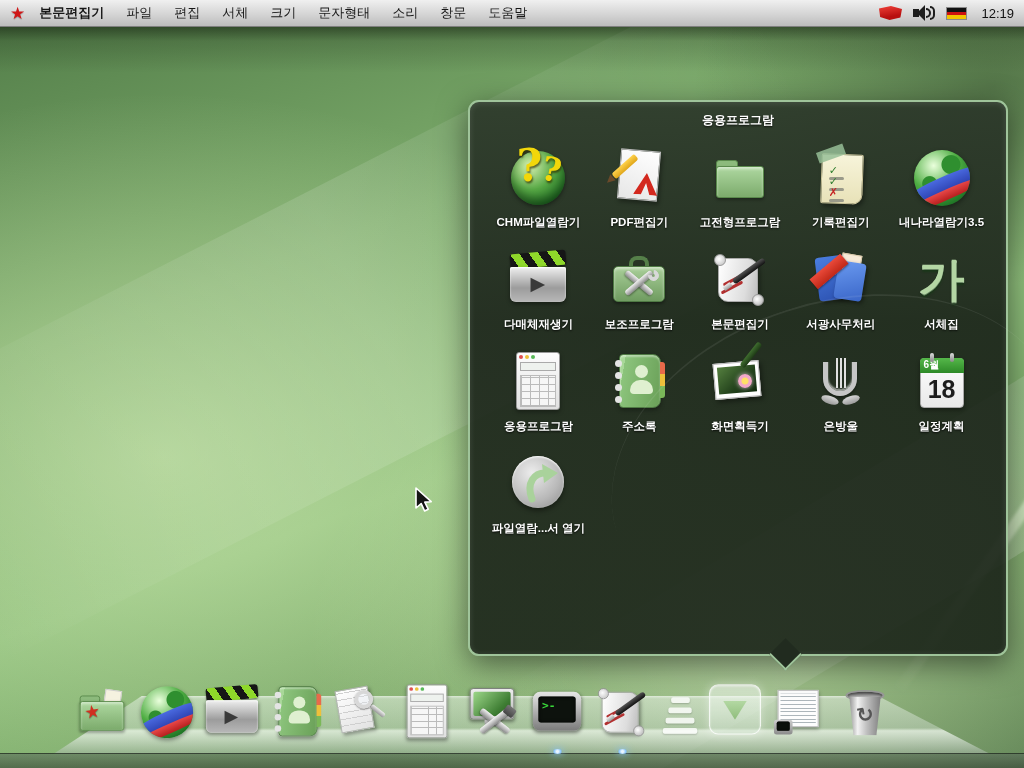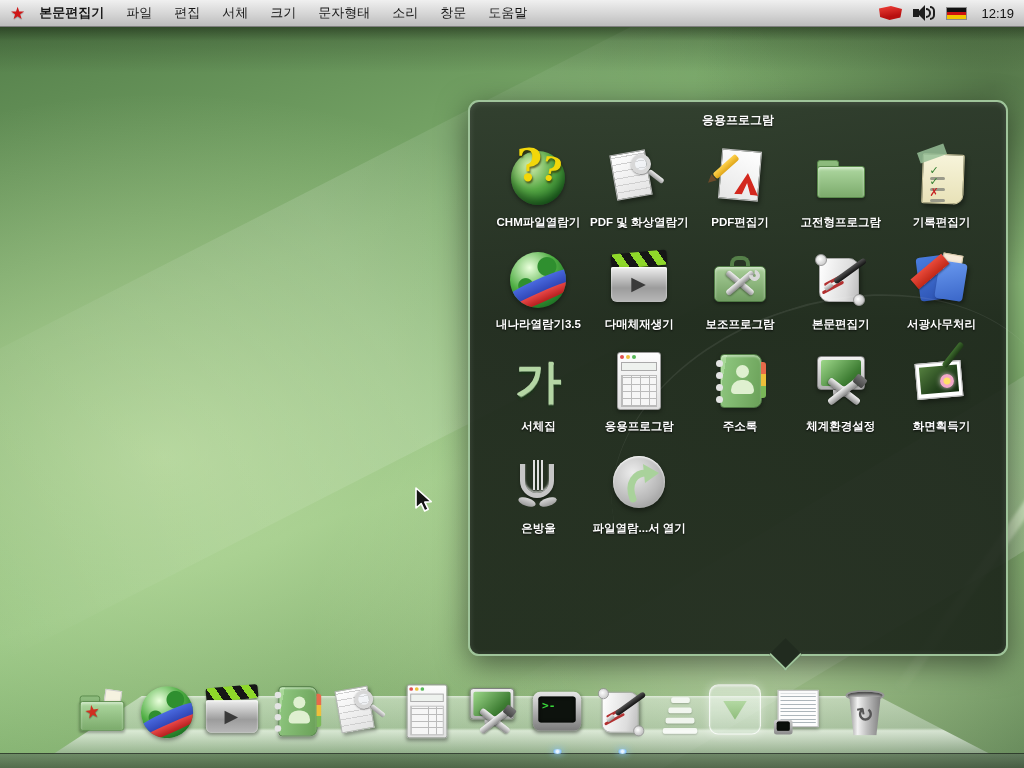--- a/index.html
+++ b/index.html
@@ -307,28 +307,20 @@
       <div class="cell">
         <div class="appicon">
           <i class="sph sph-g"></i>
           <b class="qq q1">?</b>
           <b class="qq q2">?</b>
         </div>
         <div class="applabel">CHM파일열람기</div>
       </div>
       <div class="cell">
         <div class="appicon">
-          <i class="pagev"></i>
-          <i class="lens"></i>
-          <i class="lensh"></i>
-        </div>
-        <div class="applabel">PDF 및 화상열람기</div>
-      </div>
-      <div class="cell">
-        <div class="appicon">
           <i class="page2"></i>
           <i class="amark"></i>
           <i class="pencil"></i>
           <i class="ptip"></i>
         </div>
         <div class="applabel">PDF편집기</div>
       </div>
       <div class="cell">
         <div class="appicon">
           <i class="ftab"></i>
@@ -424,48 +416,48 @@
           <i class="abook"></i>
           <i class="aspiral"></i>
           <i class="ahead"></i>
           <i class="abodyp"></i>
           <i class="atabs"></i>
         </div>
         <div class="applabel">주소록</div>
       </div>
       <div class="cell">
         <div class="appicon">
-          <i class="mon"></i>
-          <i class="mscreen"></i>
-          <i class="mstand"></i>
-          <i class="tool mt1"></i>
-          <i class="tool mt2"></i>
-          <i class="mhead"></i>
-        </div>
-        <div class="applabel">체계환경설정</div>
-      </div>
-      <div class="cell">
-        <div class="appicon">
           <i class="shot"></i>
           <i class="shotin"></i>
           <i class="flower"></i>
           <i class="spen"></i>
         </div>
         <div class="applabel">화면획득기</div>
       </div>
       <div class="cell">
         <div class="appicon">
           <i class="lyreU"></i>
           <i class="lstr s1"></i>
           <i class="lstr s2"></i>
           <i class="lstr s3"></i>
           <i class="lleaf f1"></i>
           <i class="lleaf f2"></i>
         </div>
         <div class="applabel">은방울</div>
+      </div>
+      <div class="cell">
+        <div class="appicon">
+          <i class="calb"></i>
+          <i class="calh"></i>
+          <b class="calmon">6월</b>
+          <b class="calday">18</b>
+          <i class="ring rg1"></i>
+          <i class="ring rg2"></i>
+        </div>
+        <div class="applabel">일정계획</div>
       </div>
       <div class="cell">
         <div class="appicon">
           <i class="grayc"></i>
           <svg class="oarr" viewBox="0 0 64 64">
             <path d="M26 47 C20 31 28 20 41 21" fill="none" stroke="currentColor" stroke-width="7" stroke-linecap="round"></path>
             <path d="M36 12 L52 21 L38 31 Z" fill="currentColor"></path>
           </svg>
         </div>
         <div class="applabel">파일열람...서 열기</div>

